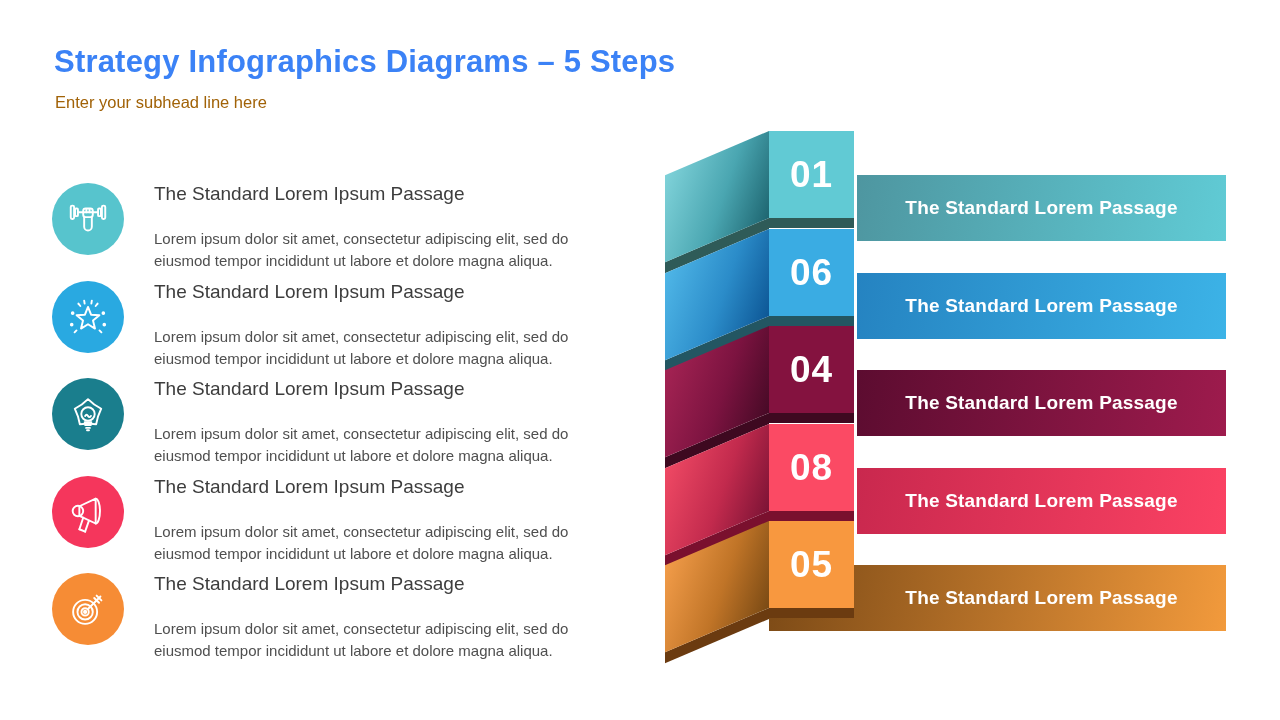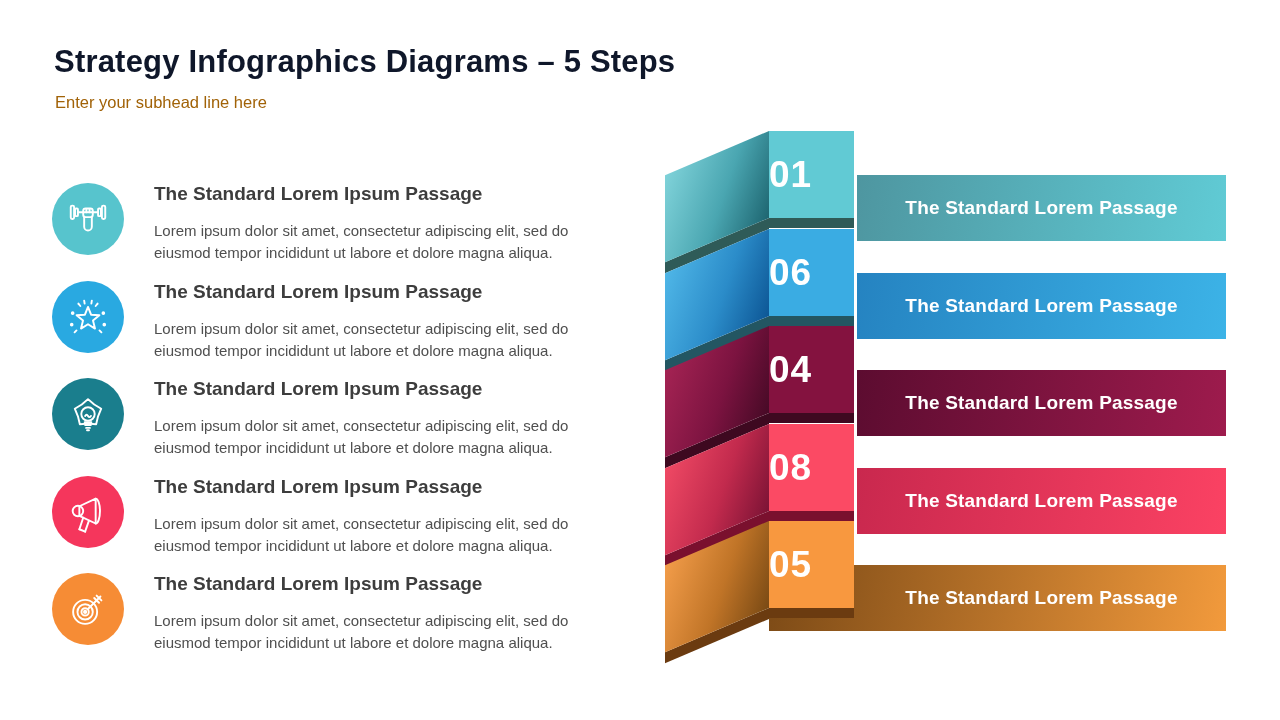--- a/index.html
+++ b/index.html
@@ -1,37 +1,37 @@
 <!DOCTYPE html>
 <html><head>
 <meta charset="utf-8">
 <style>
   html,body{margin:0;padding:0;background:#ffffff;}
   body{width:1280px;height:720px;overflow:hidden;position:relative;
        font-family:"Liberation Sans", sans-serif;}
 
   
   .title{position:absolute;left:54px;top:44px;font-size:31px;font-weight:700;
-         color:#0f172a;letter-spacing:.2px;}
+         color:#3b82f6;letter-spacing:.2px;}
   .subtitle{position:absolute;left:55px;top:93px;font-size:16.5px;color:#a16207;}
 
   
   .list{position:absolute;left:52px;top:183px;width:575px;height:510px;}
   .item{position:absolute;left:0;width:100%;height:90px;}
   .item:nth-of-type(1){top:0;}
   .item:nth-of-type(2){top:98px;}
   .item:nth-of-type(3){top:195px;}
   .item:nth-of-type(4){top:293px;}
   .item:nth-of-type(5){top:390px;}
   .circle{position:absolute;left:0;top:0;width:72px;height:72px;border-radius:50%;
           background:var(--circle,#ccc);display:flex;align-items:center;justify-content:center;}
   .circle svg{display:block;}
   .item-content{position:absolute;left:102px;top:0;width:462px;}
-  .item-heading{font-size:19px;font-weight:700;color:#3d3d3d;}
-  .item-body{margin-top:15px;font-size:15px;line-height:21.5px;color:#4f4f4f;}
+  .item-heading{font-size:19px;font-weight:400;color:#3d3d3d;}
+  .item-body{margin-top:23px;font-size:15px;line-height:21.5px;color:#4f4f4f;}
 
   
   .diagram{position:absolute;left:665px;top:131px;width:561px;height:545px;}
   .step{position:absolute;left:0;top:0;width:100%;height:0;}
   .step[data-step="0"]{--t:0px;}
   .step[data-step="1"]{--t:98px;}
   .step[data-step="2"]{--t:195px;}
   .step[data-step="3"]{--t:293px;}
   .step[data-step="4"]{--t:390px;}
 
@@ -44,21 +44,21 @@
   .under-flap{position:absolute;left:0;top:calc(var(--t) + 87px);width:104px;height:11px;
        z-index:2;transform:skewY(-23deg);transform-origin:100% 0;background:var(--underside);}
   .under-square{position:absolute;left:104px;top:calc(var(--t) + 87px);width:85px;height:10px;
        z-index:2;background:var(--underside);}
 
   .flap{position:absolute;left:0;top:var(--t);width:104px;height:87px;z-index:3;
        transform:skewY(-23deg);transform-origin:100% 0;
        background:linear-gradient(112deg,var(--flap-light),var(--flap-mid) 55%,var(--flap-dark));}
 
   .square{position:absolute;left:104px;top:var(--t);width:85px;height:87px;z-index:4;
-       background:var(--square);display:flex;align-items:center;}
+       background:var(--square);display:flex;align-items:center;justify-content:center;}
   .square-number{color:#ffffff;font-size:37px;font-weight:700;letter-spacing:1px;}
 </style>
 </head>
 <body>
 
 <div class="title">Strategy Infographics Diagrams – 5 Steps</div>
 <div class="subtitle">Enter your subhead line here</div>
 
 <div class="list">
 

